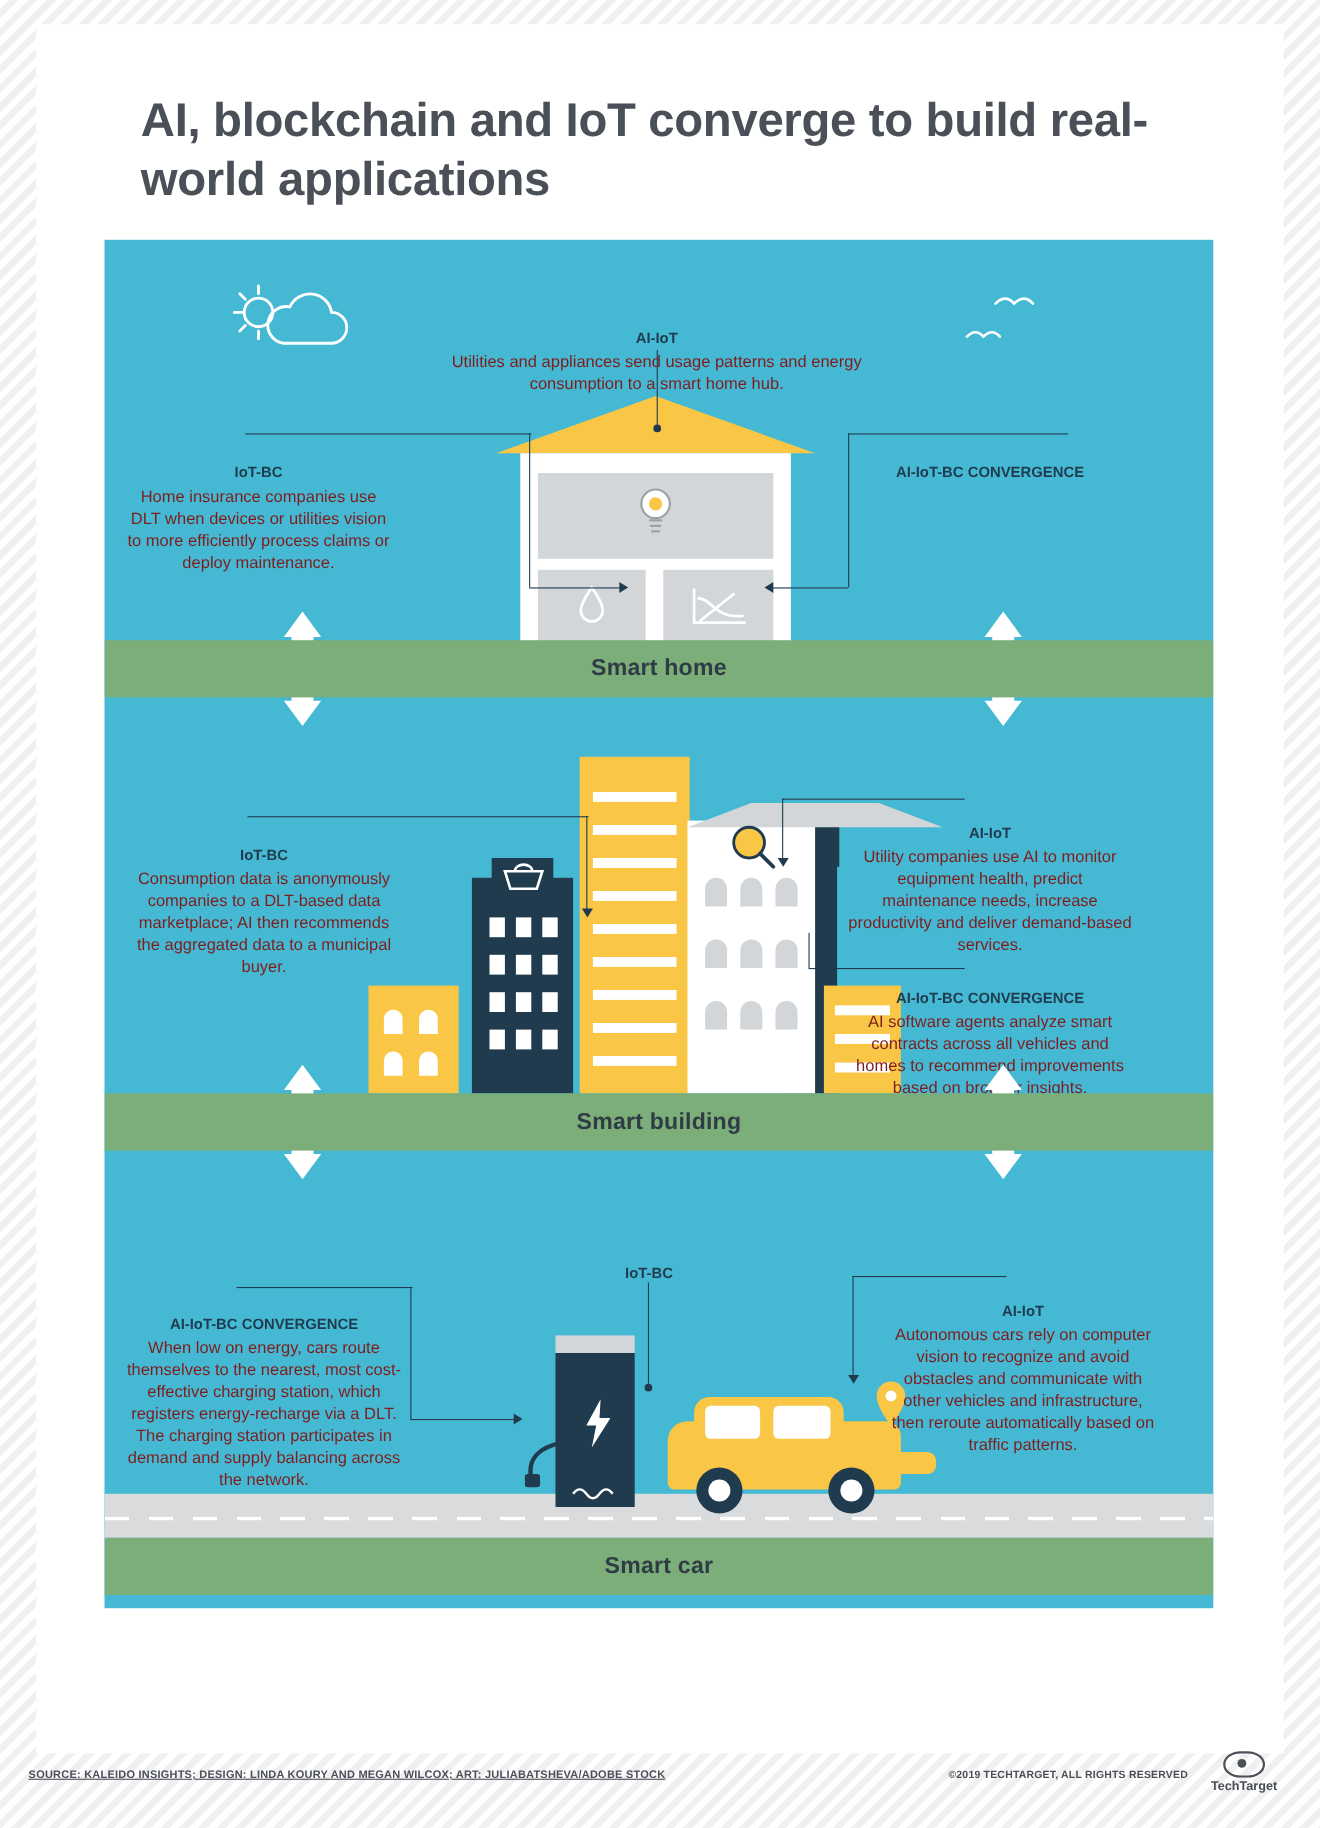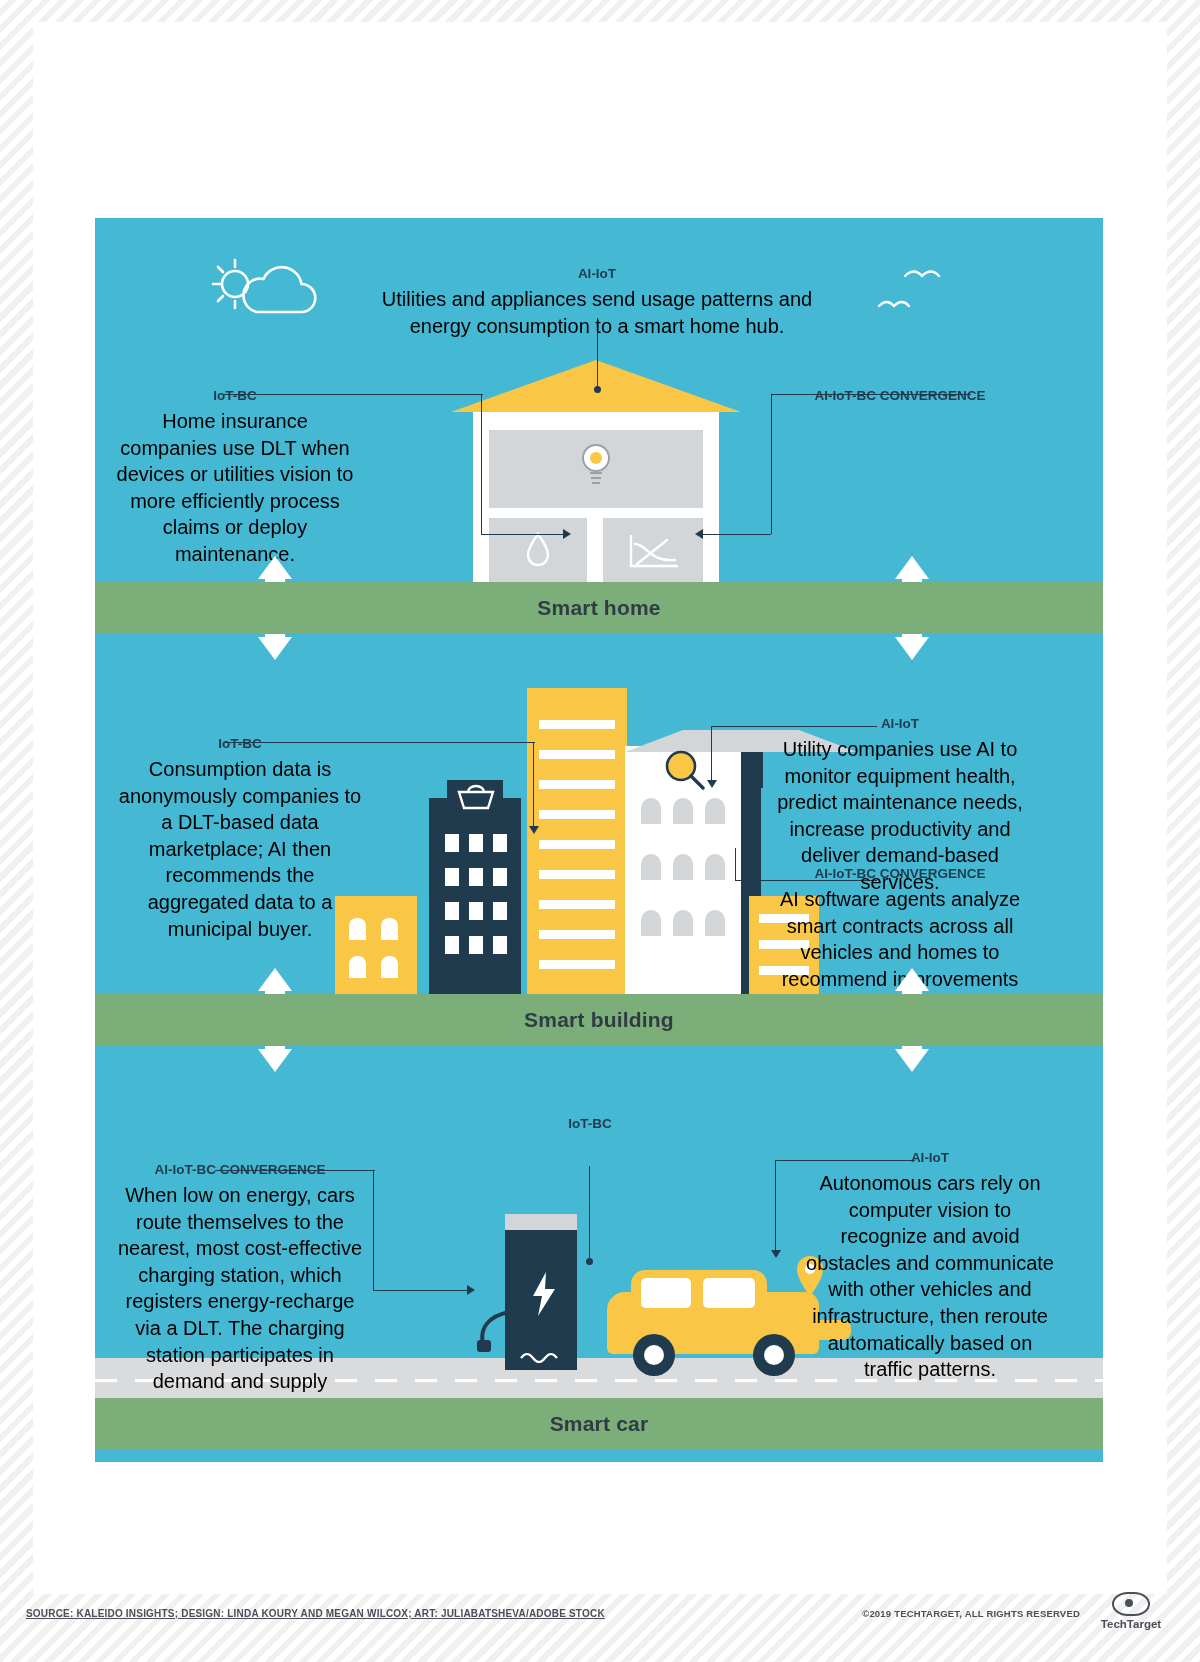--- a/index.html
+++ b/index.html
@@ -72,23 +72,23 @@
   .da2{left:800px;top:338px;}
   .da3{left:163px;top:750px;}
   .da4{left:800px;top:750px;}
 
   
   .callout{position:absolute;}
   .callout .ttl{
     font-size:13.5px;font-weight:bold;color:#1f3b4d;margin-bottom:5px;
   }
   .callout .body{
-    font-size:20px;line-height:1.33;color:#000000;
-  }
-  .center{text-align:center;}
+    font-size:15px;line-height:1.33;color:#7f1d1d;
+  }
+  .center{text-align:center;margin-top:34px;}
 
   .line{position:absolute;background:#1f3b4d;}
   .lh{height:1.4px;}
   .lv{width:1.4px;}
   .dot{position:absolute;width:7px;height:7px;border-radius:50%;background:#1f3b4d;}
   .arrowhead{position:absolute;width:0;height:0;}
   .ah-right{border-top:5px solid transparent;border-bottom:5px solid transparent;border-left:8px solid #1f3b4d;}
   .ah-left{border-top:5px solid transparent;border-bottom:5px solid transparent;border-right:8px solid #1f3b4d;}
   .ah-down{border-left:5px solid transparent;border-right:5px solid transparent;border-top:8px solid #1f3b4d;}
 
@@ -147,20 +147,21 @@
     width:34px;height:20px;border:2px solid #4a4f58;border-radius:50%/60%;margin:0 auto;position:relative;
   }
   .logo .eye:after{content:"";position:absolute;left:11px;top:5px;width:8px;height:8px;border-radius:50%;background:#4a4f58;}
   .logo .lt{font-size:11.5px;font-weight:bold;color:#4a4f58;margin-top:2px;}
 </style>
 </head>
 <body>
 
 <div class="sheet">
 
+  <div class="title">AI, blockchain and IoT converge to build real-world applications</div>
 
   <div class="board">
 
     <div class="sun-cloud">
       <svg width="140" height="70" viewBox="0 0 140 70">
         <g stroke="#ffffff" stroke-width="2.6" fill="none" stroke-linecap="round">
           <circle cx="30" cy="26" r="13"></circle>
           <line x1="30" y1="2" x2="30" y2="9"></line>
           <line x1="8" y1="26" x2="15" y2="26"></line>
           <line x1="13" y1="9" x2="18" y2="14"></line>

